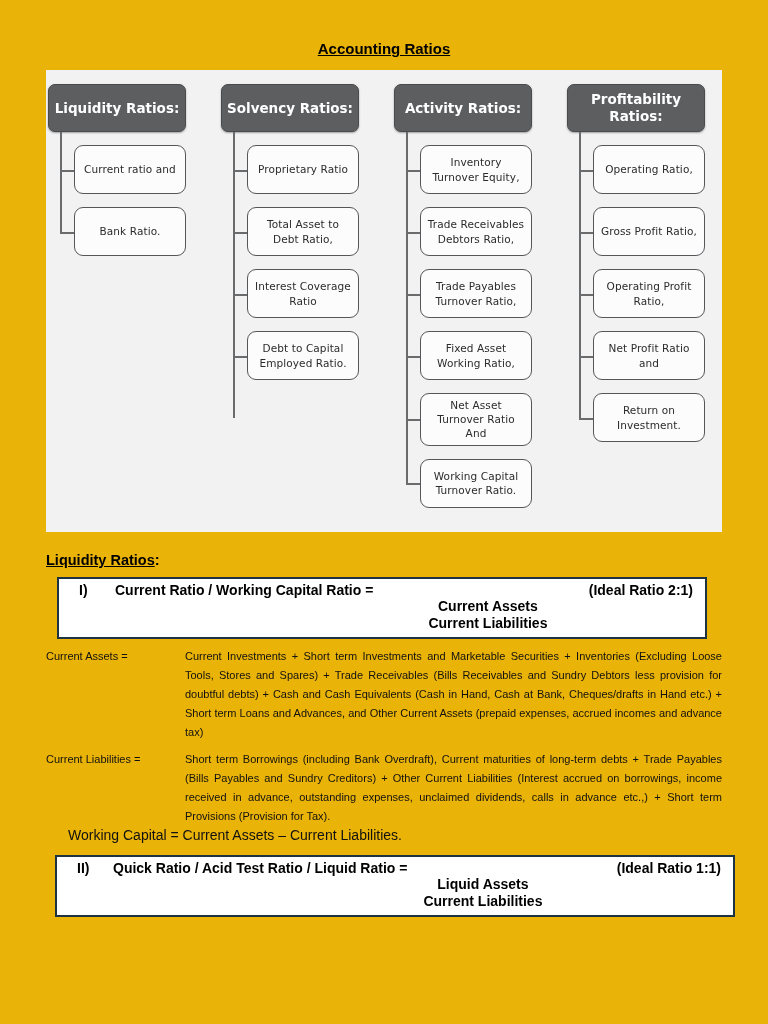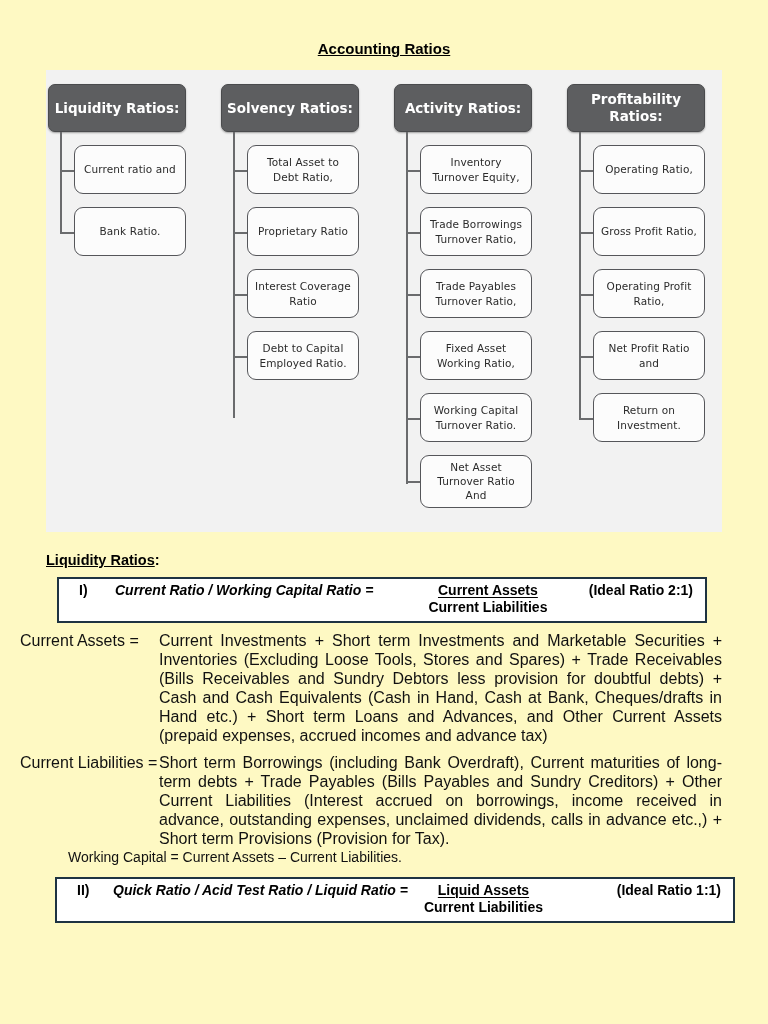--- a/index.html
+++ b/index.html
@@ -1,18 +1,18 @@
 <!DOCTYPE html>
 <html><head>
 <meta charset="utf-8">
 <style>
   * { margin:0; padding:0; box-sizing:border-box; }
   html,body { background:#ffffff; }
   .page {
-    position:relative; width:768px; height:1024px; background:#fef9c3;
+    position:relative; width:768px; height:1024px; background:#eab308;
     font-family:"Liberation Sans", sans-serif; color:#111; overflow:hidden;
   }
   
   .title {
     padding-top:40px; text-align:center; font-size:15px; font-weight:bold;
     text-decoration:underline; color:#000;
   }
   
   .diagram {
     margin:13px 46px 0 46px; background:#f2f2f2; min-height:462px;
@@ -44,29 +44,29 @@
   .section-head { margin:20px 46px 9px 46px; font-size:14.5px; font-weight:bold; color:#000; }
   .section-head .hu { text-decoration:underline; }
   
   .fbox {
     border:2px solid #1e3342; background:#fff; margin:0 61px 0 57px;
     padding:3px 10px 5px 10px; display:flex; align-items:flex-start;
     font-weight:bold; font-size:14px; line-height:17px; color:#000;
   }
   .fbox.wide { margin:10px 33px 0 55px; }
   .numeral { width:46px; flex:none; padding-left:10px; }
-  .ftitle { white-space:nowrap;font-style:italic; }
+  .ftitle { white-space:nowrap; }
   .fraction { display:inline-block; text-align:center; }
   .fraction.f1 { margin-left:55px; }
   .fraction.f2 { margin-left:16px; }
-  .fraction .num { display:block; text-decoration:underline; text-underline-offset:2px; padding:0 6px; }
+  .fraction .num { display:block; text-underline-offset:2px; padding:0 6px;margin-top:16px; }
   .fraction .den { display:block; }
   .ideal { margin-left:auto; white-space:nowrap; padding-right:2px; }
   
-  .def-row { display:flex; margin:8px 46px 0 20px; font-size:16px; line-height:19px; }
+  .def-row { display:flex; margin:8px 46px 0 46px; font-size:11px; line-height:19px; }
   .def-label { width:139px; flex:none; }
   .def-text { flex:1; text-align:justify; }
   .free-line { margin:0 68px; font-size:14px; line-height:19px; }
   .mt8 { margin-top:8px; }
   .mt32 { margin-top:31px; }
 </style>
 </head>
 <body>
 
 <div class="page">
@@ -83,53 +83,53 @@
         </div>
       <div class="sub">
           <div class="subbox">Bank Ratio.</div>
         </div>
     </div>
 
     <div class="col">
       <div class="colhead">Solvency Ratios:</div>
       <div class="vline" style="top: 48px; height: 285.5px;"></div>
       <div class="sub">
-          <div class="subbox">Total Asset to Debt Ratio,</div>
+          <div class="subbox">Proprietary Ratio</div>
         </div>
       <div class="sub">
-          <div class="subbox">Proprietary Ratio</div>
+          <div class="subbox">Total Asset to Debt Ratio,</div>
         </div>
       <div class="sub">
           <div class="subbox">Interest Coverage Ratio</div>
         </div>
       <div class="sub">
           <div class="subbox">Debt to Capital Employed Ratio.</div>
         </div>
     </div>
 
     <div class="col">
       <div class="colhead">Activity Ratios:</div>
       <div class="vline" style="top: 48px; height: 351.5px;"></div>
       <div class="sub">
           <div class="subbox">Inventory Turnover Equity,</div>
         </div>
       <div class="sub">
-          <div class="subbox">Trade Borrowings Turnover Ratio,</div>
+          <div class="subbox">Trade Receivables Debtors Ratio,</div>
         </div>
       <div class="sub">
           <div class="subbox">Trade Payables Turnover Ratio,</div>
         </div>
       <div class="sub">
           <div class="subbox">Fixed Asset Working Ratio,</div>
         </div>
       <div class="sub">
-          <div class="subbox">Working Capital Turnover Ratio.</div>
+          <div class="subbox">Net Asset Turnover Ratio And</div>
         </div>
       <div class="sub">
-          <div class="subbox">Net Asset Turnover Ratio And</div>
+          <div class="subbox">Working Capital Turnover Ratio.</div>
         </div>
     </div>
 
     <div class="col">
       <div class="colhead">Profitability Ratios:</div>
       <div class="vline" style="top: 48px; height: 285.5px;"></div>
       <div class="sub">
           <div class="subbox">Operating Ratio,</div>
         </div>
       <div class="sub">

